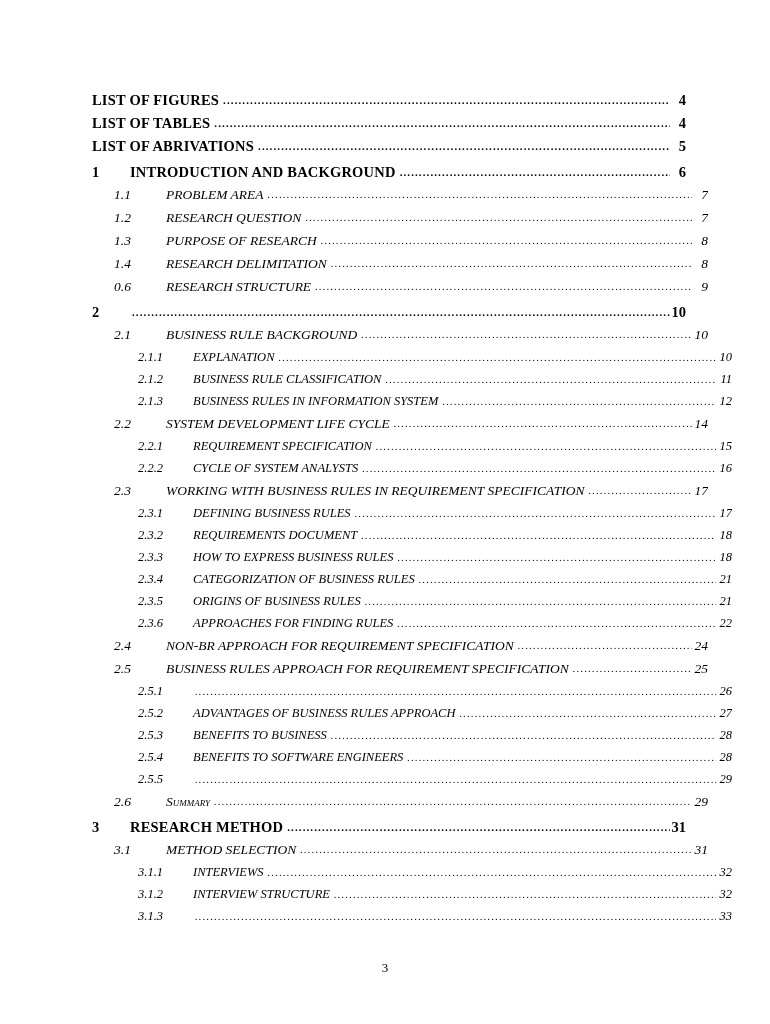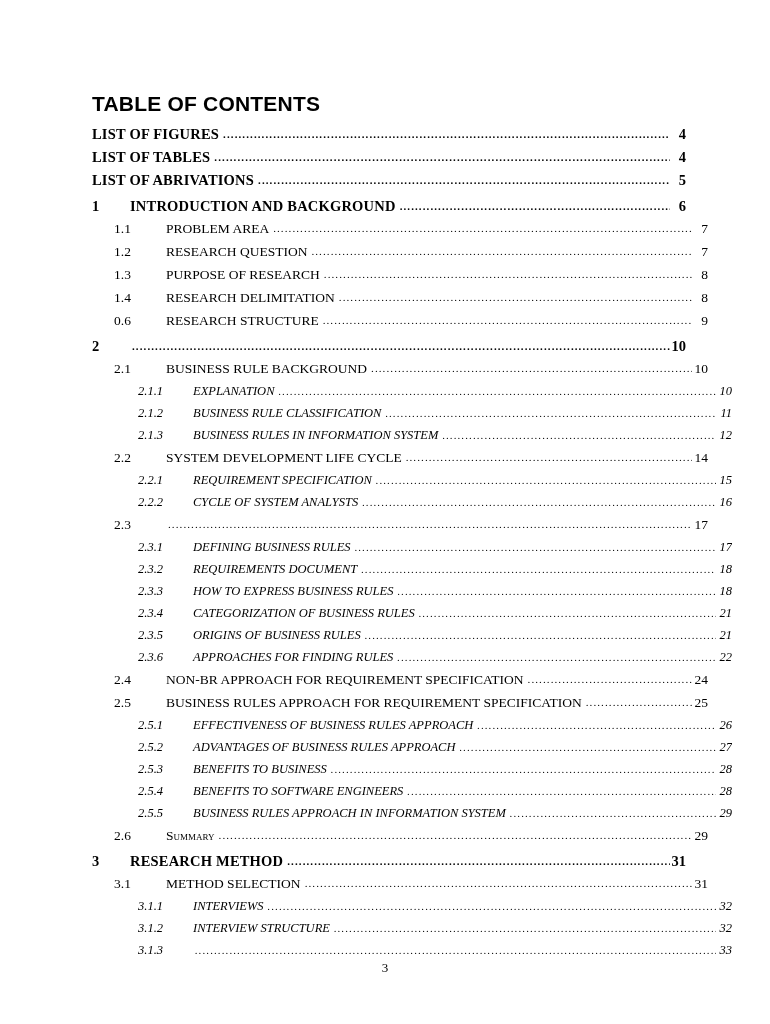--- a/index.html
+++ b/index.html
@@ -83,20 +83,21 @@
   }
   .lvl1 .num { width: 38px; }
   .lvl1 .label { letter-spacing: 0.2px; }
 
   
   .lvl2 {
     font-size: 13.5px;
     font-variant: small-caps;
     margin: 0 0 7px 0;
     padding-left: 22px;
+    font-style: italic;
   }
   .lvl2 .num { width: 52px; }
 
   
   .lvl3 {
     font-size: 12.5px;
     font-style: italic;
     font-variant: small-caps;
     margin: 0 0 7px 0;
     padding-left: 46px;
@@ -111,21 +112,20 @@
     text-align: center;
     font-size: 13px;
     font-family: "Liberation Serif", serif;
   }
 </style>
 </head>
 <body>
 
 <div class="page">
 
-  <h1 class="doc-title">TABLE OF CONTENTS</h1>
 
   <div class="toc" id="toc-list">
       <div class="toc-row lvl0">
         <span class="label">LIST OF FIGURES</span>
         <span class="dots">....................................................................................................................................................................................................................................................................</span>
         <span class="page-no">4</span>
       </div>
       <div class="toc-row lvl0">
         <span class="label">LIST OF TABLES</span>
         <span class="dots">....................................................................................................................................................................................................................................................................</span>
@@ -214,20 +214,21 @@
         <span class="page-no">15</span>
       </div>
       <div class="toc-row lvl3">
         <span class="num">2.2.2</span>
         <span class="label">CYCLE OF SYSTEM ANALYSTS</span>
         <span class="dots">....................................................................................................................................................................................................................................................................</span>
         <span class="page-no">16</span>
       </div>
       <div class="toc-row lvl2">
         <span class="num">2.3</span>
+        <span class="label">WORKING WITH BUSINESS RULES IN REQUIREMENT SPECIFICATION</span>
         <span class="dots">....................................................................................................................................................................................................................................................................</span>
         <span class="page-no">17</span>
       </div>
       <div class="toc-row lvl3">
         <span class="num">2.3.1</span>
         <span class="label">DEFINING BUSINESS RULES</span>
         <span class="dots">....................................................................................................................................................................................................................................................................</span>
         <span class="page-no">17</span>
       </div>
       <div class="toc-row lvl3">
@@ -267,21 +268,20 @@
         <span class="page-no">24</span>
       </div>
       <div class="toc-row lvl2">
         <span class="num">2.5</span>
         <span class="label">BUSINESS RULES APPROACH FOR REQUIREMENT SPECIFICATION</span>
         <span class="dots">....................................................................................................................................................................................................................................................................</span>
         <span class="page-no">25</span>
       </div>
       <div class="toc-row lvl3">
         <span class="num">2.5.1</span>
-        <span class="label">EFFECTIVENESS OF BUSINESS RULES APPROACH</span>
         <span class="dots">....................................................................................................................................................................................................................................................................</span>
         <span class="page-no">26</span>
       </div>
       <div class="toc-row lvl3">
         <span class="num">2.5.2</span>
         <span class="label">ADVANTAGES OF BUSINESS RULES APPROACH</span>
         <span class="dots">....................................................................................................................................................................................................................................................................</span>
         <span class="page-no">27</span>
       </div>
       <div class="toc-row lvl3">
@@ -291,21 +291,20 @@
         <span class="page-no">28</span>
       </div>
       <div class="toc-row lvl3">
         <span class="num">2.5.4</span>
         <span class="label">BENEFITS TO SOFTWARE ENGINEERS</span>
         <span class="dots">....................................................................................................................................................................................................................................................................</span>
         <span class="page-no">28</span>
       </div>
       <div class="toc-row lvl3">
         <span class="num">2.5.5</span>
-        <span class="label">BUSINESS RULES APPROACH IN INFORMATION SYSTEM</span>
         <span class="dots">....................................................................................................................................................................................................................................................................</span>
         <span class="page-no">29</span>
       </div>
       <div class="toc-row lvl2">
         <span class="num">2.6</span>
         <span class="label">Summary</span>
         <span class="dots">....................................................................................................................................................................................................................................................................</span>
         <span class="page-no">29</span>
       </div>
       <div class="toc-row lvl1">

